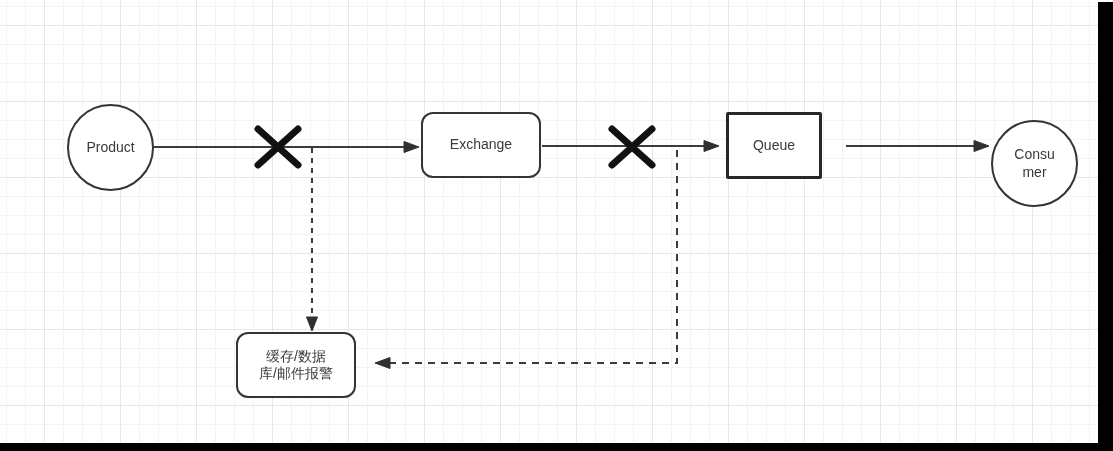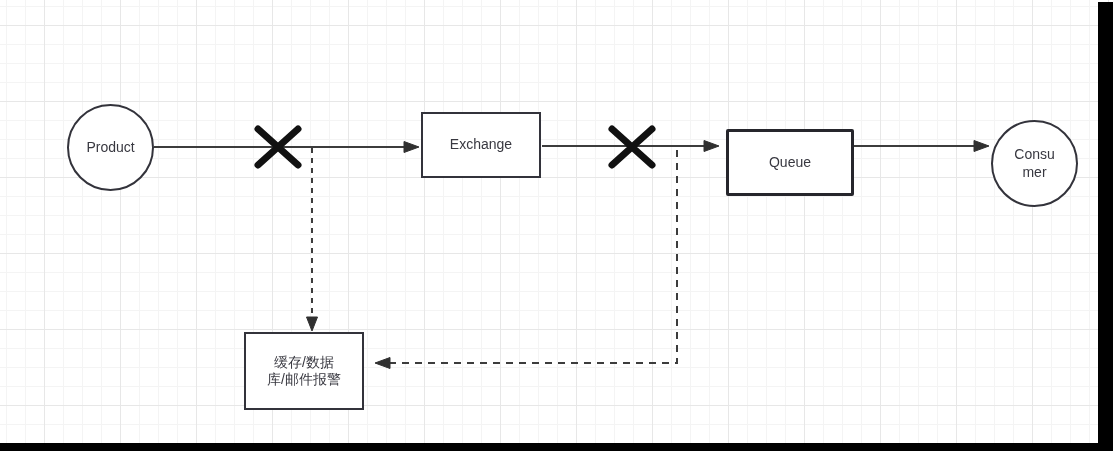--- a/index.html
+++ b/index.html
@@ -42,28 +42,28 @@
     line-height: 1.25;
     display: flex;
     flex-direction: column;
     align-items: center;
     justify-content: center;
     text-align: center;
     box-sizing: border-box;
   }
 
   .node.circle  { border-radius: 50%; }
-  .node.rounded { border-radius: 0; text-align: center; }
+  .node.rounded { border-radius: 12px; text-align: center; }
   .node.square  { border-radius: 2px; border-width: 3px; border-color: #26262c; }
 
   #node-product  { left: 67px;  top: 104px; width: 87px;  height: 87px; text-align: right; }
   #node-exchange { left: 421px; top: 112px; width: 120px; height: 66px; }
-  #node-queue    { left: 726px; top: 112px; width: 128px; height: 67px; margin-top: 17px; }
+  #node-queue    { left: 726px; top: 112px; width: 96px; height: 67px; }
   #node-consumer { left: 991px; top: 120px; width: 87px;  height: 87px; }
-  #node-alert    { left: 244px; top: 332px; width: 120px; height: 78px; }
+  #node-alert    { left: 236px; top: 332px; width: 120px; height: 66px; }
 
   .frame-bar { position: absolute; background: #000000; }
   #frame-bar-right  { left: 1098px; top: 2px;   width: 15px;   height: 449px; }
   #frame-bar-bottom { left: 0;      top: 443px; width: 1113px; height: 8px; }
 </style>
 </head>
 <body>
 
 <div class="canvas">
 

